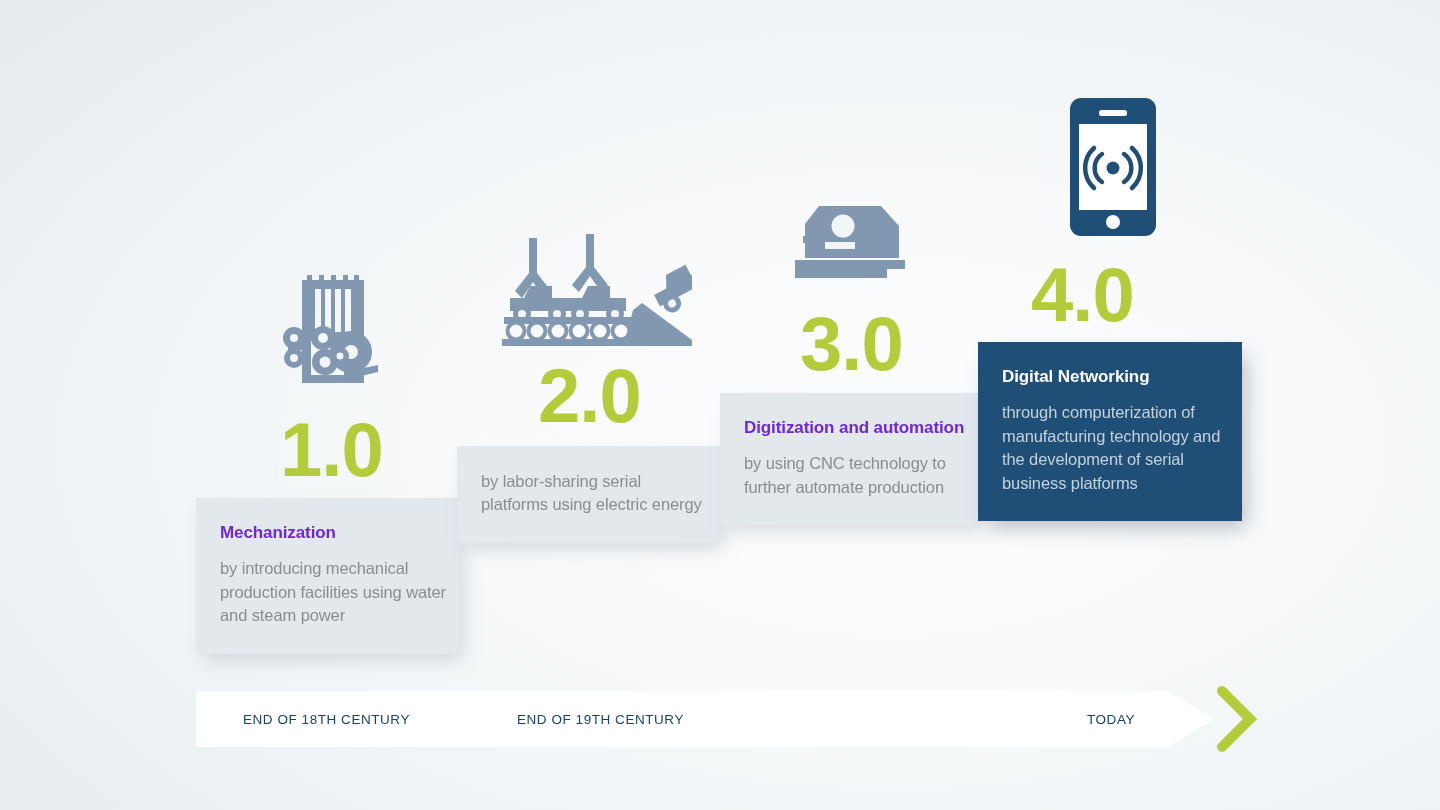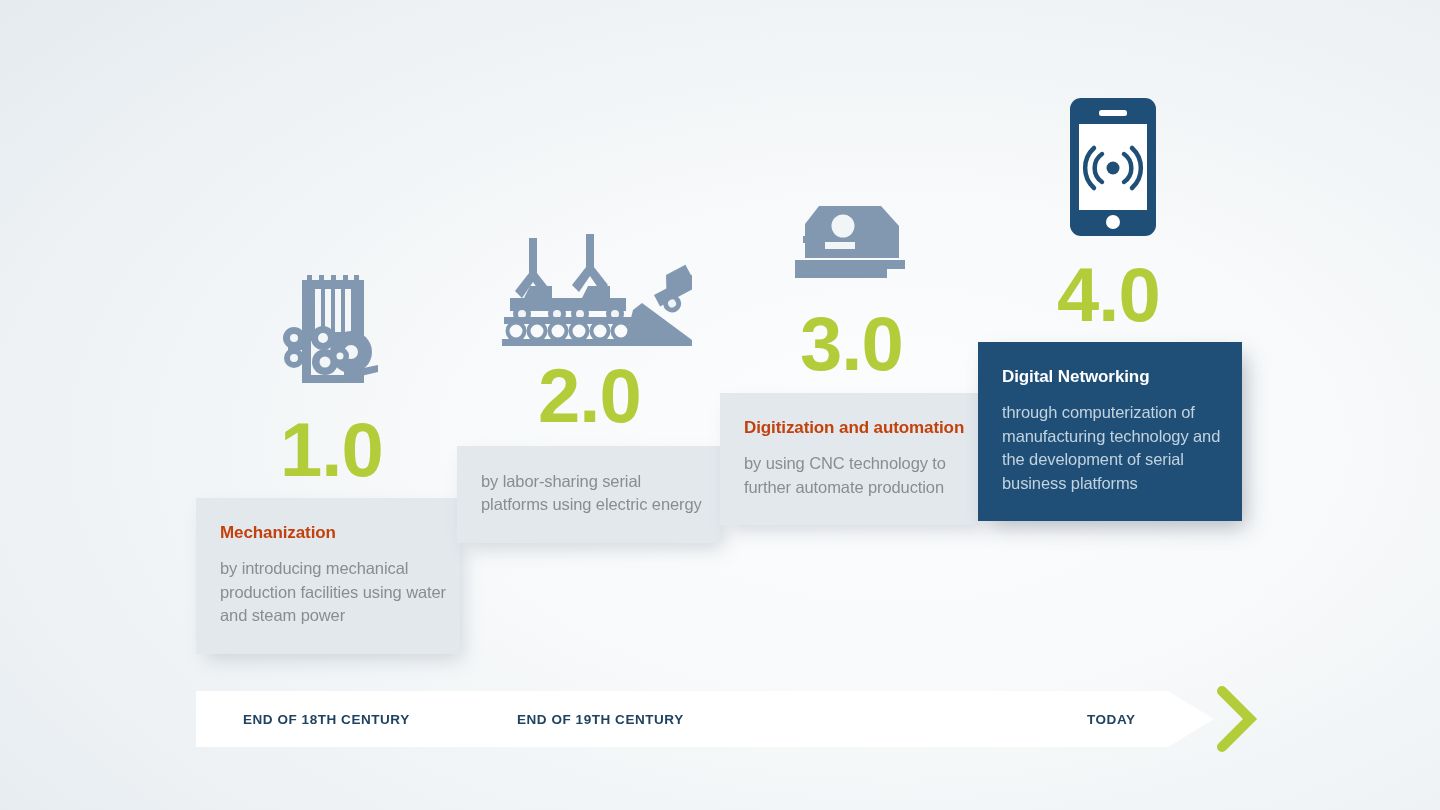--- a/index.html
+++ b/index.html
@@ -51,21 +51,21 @@
   }
   .card.dark {
     background: #1F4F77;
     box-shadow: 7px 10px 20px -4px rgba(80, 96, 112, 0.42);
   }
 
   .card-title {
     font-size: 17px;
     font-weight: 700;
     line-height: 1.26;
-    color: #c2410c;
+    color: #6d28d9;
     margin-bottom: 14px;
     letter-spacing: -0.1px;
   }
   .card.dark .card-title { color: #FFFFFF; }
 
   .card-body {
     font-size: 16.5px;
     font-weight: 400;
     line-height: 1.42;
     color: #8A8D90;
@@ -88,21 +88,21 @@
     clip-path: polygon(0 0, 972px 0, 1018px 50%, 972px 100%, 0 100%);
     filter: drop-shadow(3px 6px 10px rgba(125, 138, 150, 0.26));
   }
   .tl-label {
     position: absolute;
     top: 0;
     height: 56px;
     display: flex;
     align-items: center;
     font-size: 13.5px;
-    font-weight: 700;
+    font-weight: 400;
     letter-spacing: 0.55px;
     color: #1E4260;
     white-space: nowrap;
   }
   #tl-chevron {
     position: absolute;
     left: 1018px;
     top: -8px;
     width: 46px;
     height: 72px;
@@ -266,21 +266,21 @@
       <g fill="none" stroke="#1F4F77" stroke-width="4.5" stroke-linecap="round">
         <path d="M32 56 A 17 17 0 0 0 32 84"></path>
         <path d="M24 50 A 27 27 0 0 0 24 90"></path>
         <path d="M54 56 A 17 17 0 0 1 54 84"></path>
         <path d="M62 50 A 27 27 0 0 1 62 90"></path>
       </g>
       <circle cx="43" cy="70" r="6.5" class="deep-blue"></circle>
     </svg>
   </div>
 
-  <div class="version-num" style="left:1057px; top:257px;">4.0</div>
+  <div class="version-num" style="left:1031px; top:257px;">4.0</div>
 
   <div class="card dark" style="left:978px; top:342px; width:264px;">
     <div class="card-title">Digital Networking</div>
     <div class="card-body">through computerization of manufacturing technology and the development of serial business platforms</div>
   </div>
 
   <div id="timeline">
     <div id="timeline-bar"></div>
 
     <div class="tl-label" style="left:47px;">END OF 18TH CENTURY</div>

